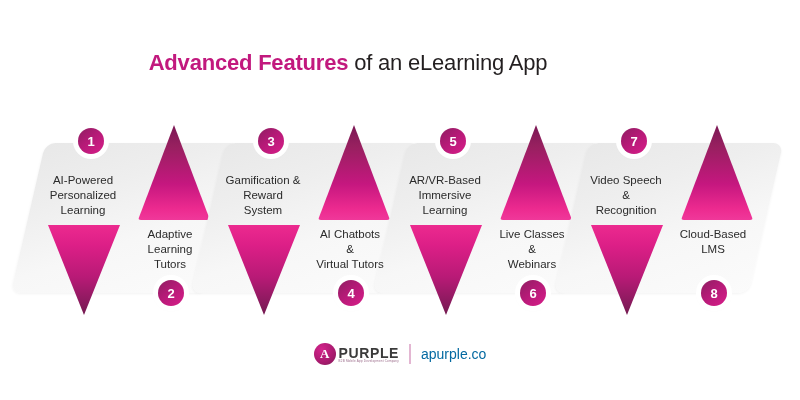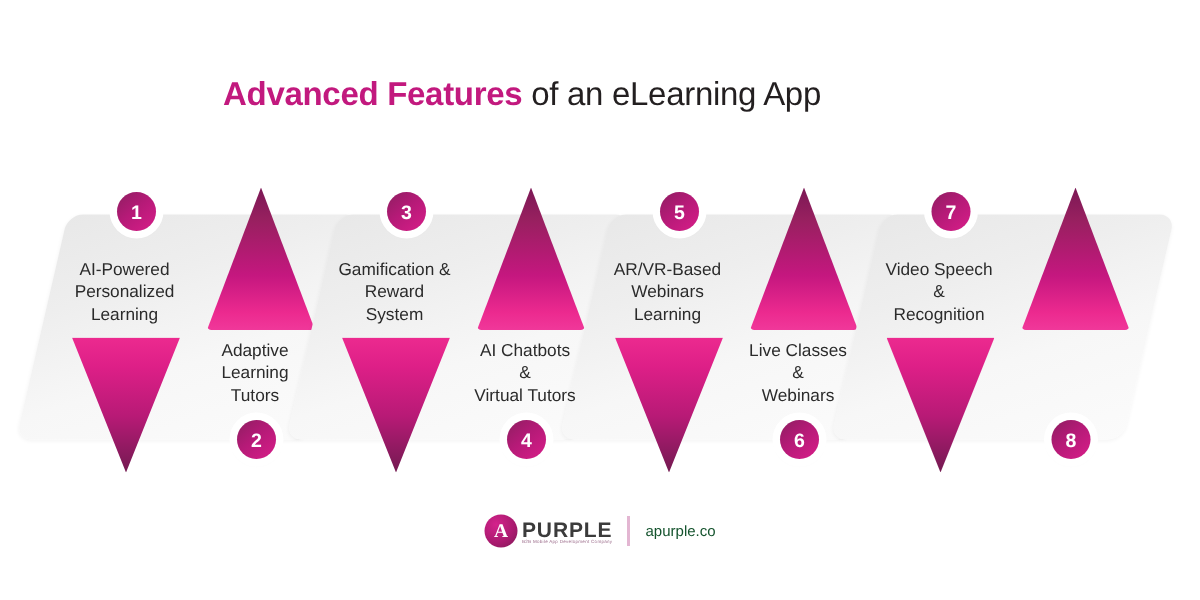--- a/index.html
+++ b/index.html
@@ -148,21 +148,21 @@
     color: #3b3b3b;
   }
   .logo-sub {
     font-size: 3px;
     color: #9b6b8a;
     letter-spacing: 0.2px;
   }
   .logo-left { display: flex; align-items: center; gap: 3px; }
   .logo-stack { display: flex; flex-direction: column; line-height: 1; justify-content: center; }
   .divider { width: 2px; height: 20px; background: #e3b6d2; }
-  .site { font-size: 10px; color: #14532d; }
+  .site { font-size: 14px; color: #0369a1; }
 </style>
 </head>
 <body>
 
 <div class="title">
   <span class="accent">Advanced Features</span><span class="rest"> of an eLearning App</span>
 </div>
 
 <div class="strip">
 
@@ -201,21 +201,21 @@
 Virtual Tutors</div>
     <div class="badge even-badge">4</div>
   </div>
 
   <div class="group g2">
     <div class="card"></div>
     <div class="tri-wrap even-tri">
         <div class="tri-up"></div>
       </div>
     <div class="label odd-label">AR/VR-Based
-Webinars
+Immersive
 Learning</div>
     <div class="badge odd-badge">5</div>
     <div class="tri-wrap odd-tri">
         <div class="tri-down"></div>
       </div>
     <div class="label even-label">Live Classes
 &amp;
 Webinars</div>
     <div class="badge even-badge">6</div>
   </div>
@@ -225,20 +225,22 @@
     <div class="tri-wrap even-tri">
         <div class="tri-up"></div>
       </div>
     <div class="label odd-label">Video Speech
 &amp;
 Recognition</div>
     <div class="badge odd-badge">7</div>
     <div class="tri-wrap odd-tri">
         <div class="tri-down"></div>
       </div>
+    <div class="label even-label">Cloud-Based
+LMS</div>
     <div class="badge even-badge">8</div>
   </div>
 
 </div>
 
 <div class="footer">
   <div class="logo-left">
     <div class="logo-mark">A</div>
     <div class="logo-stack">
       <div class="logo-word">PURPLE</div>

